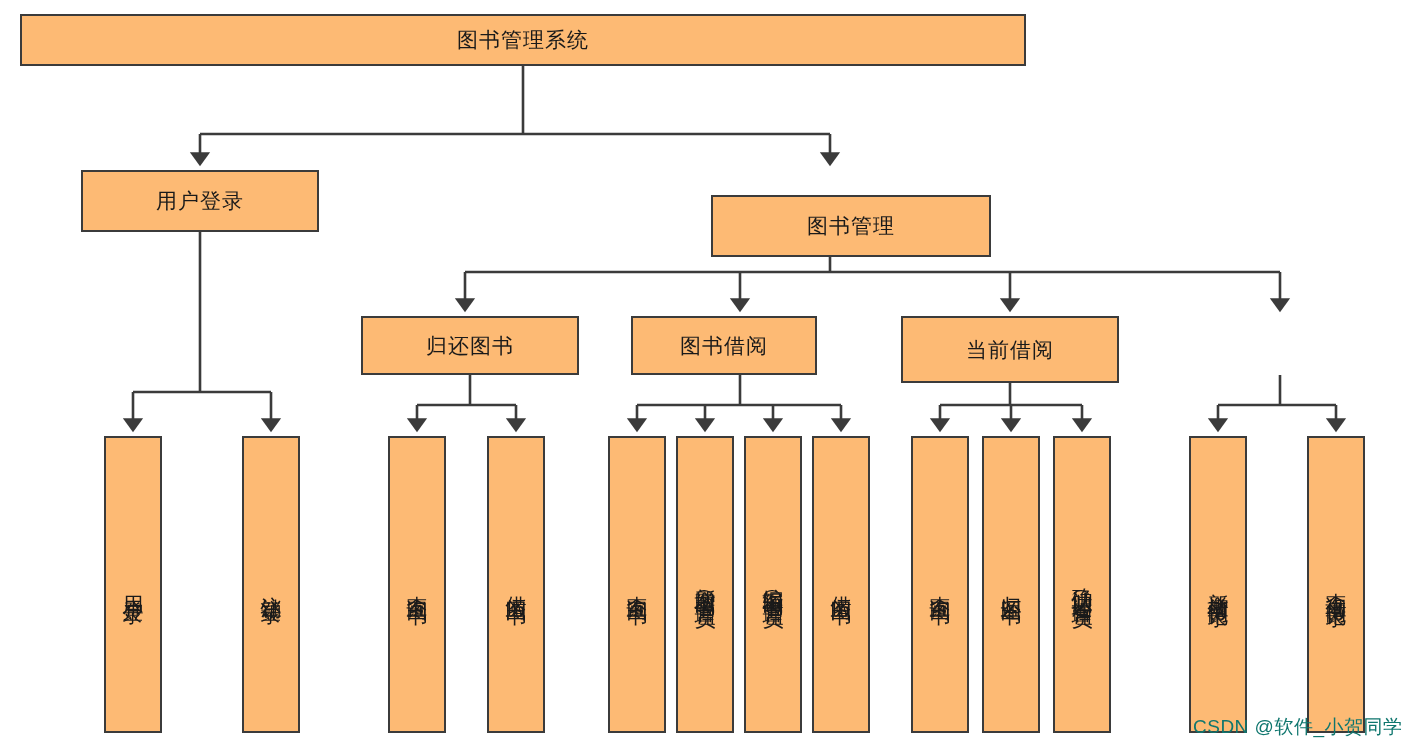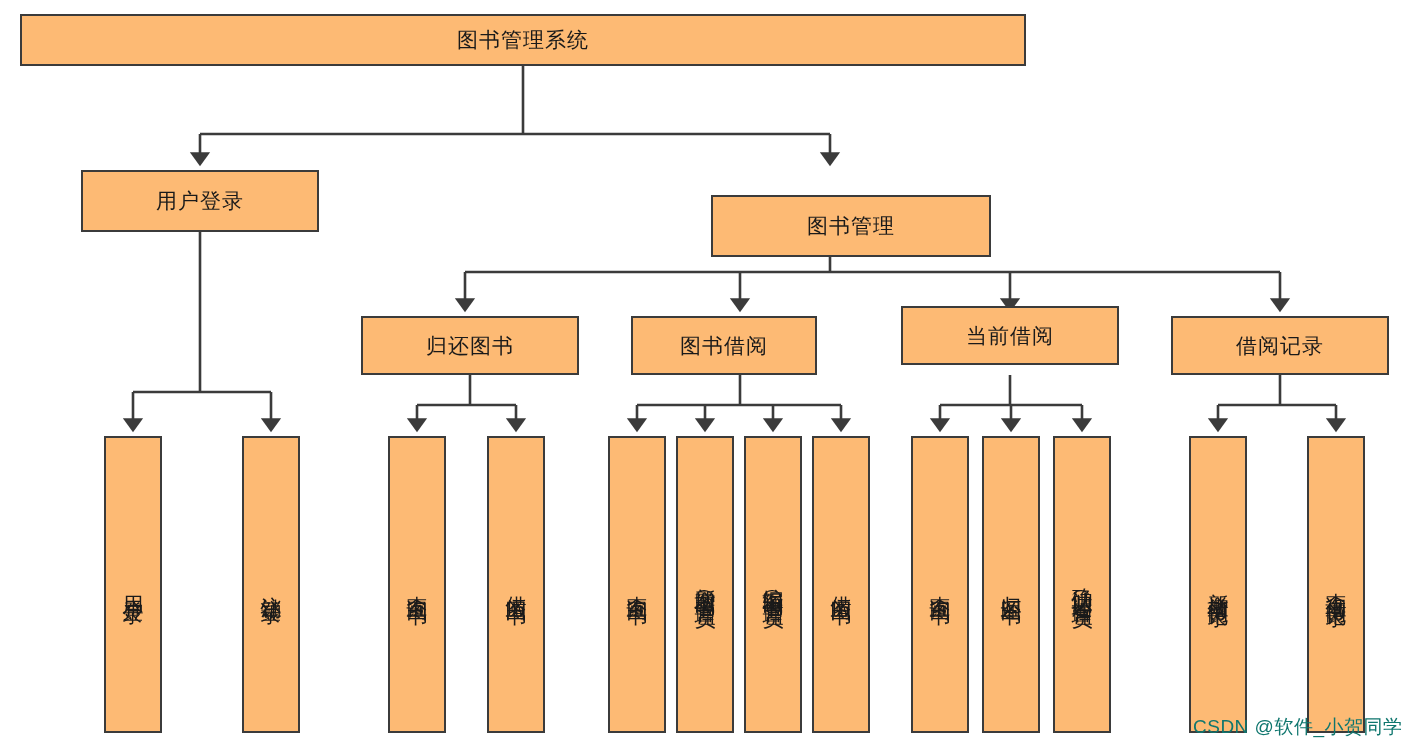--- a/index.html
+++ b/index.html
@@ -129,25 +129,22 @@
   <div class="node horiz" style="left:711px; top:170px; width:280px; height:62px;margin-top:25px;">
     <span>图书管理</span>
   </div>
 
   <div class="node horiz" style="left:361px; top:316px; width:218px; height:59px;">
     <span>归还图书</span>
   </div>
   <div class="node horiz" style="left:631px; top:316px; width:186px; height:59px;">
     <span>图书借阅</span>
   </div>
-  <div class="node horiz" style="left:901px; top:306px; width:218px; height:59px;">
+  <div class="node horiz" style="left:901px; top:316px; width:218px; height:67px;">
     <span>当前借阅</span>
-  </div>
-  <div class="node horiz" style="left:1171px; top:316px; width:218px; height:59px;">
-    <span>借阅记录</span>
   </div>
 
   <div class="node vert" style="left:104px; top:436px; width:58px; height:297px;">
     <span class="vlabel">用户登录</span>
   </div>
   <div class="node vert" style="left:242px; top:436px; width:58px; height:297px;">
     <span class="vlabel">注销登录</span>
   </div>
   <div class="node vert" style="left:388px; top:436px; width:58px; height:297px;">
     <span class="vlabel">查询图书</span>

